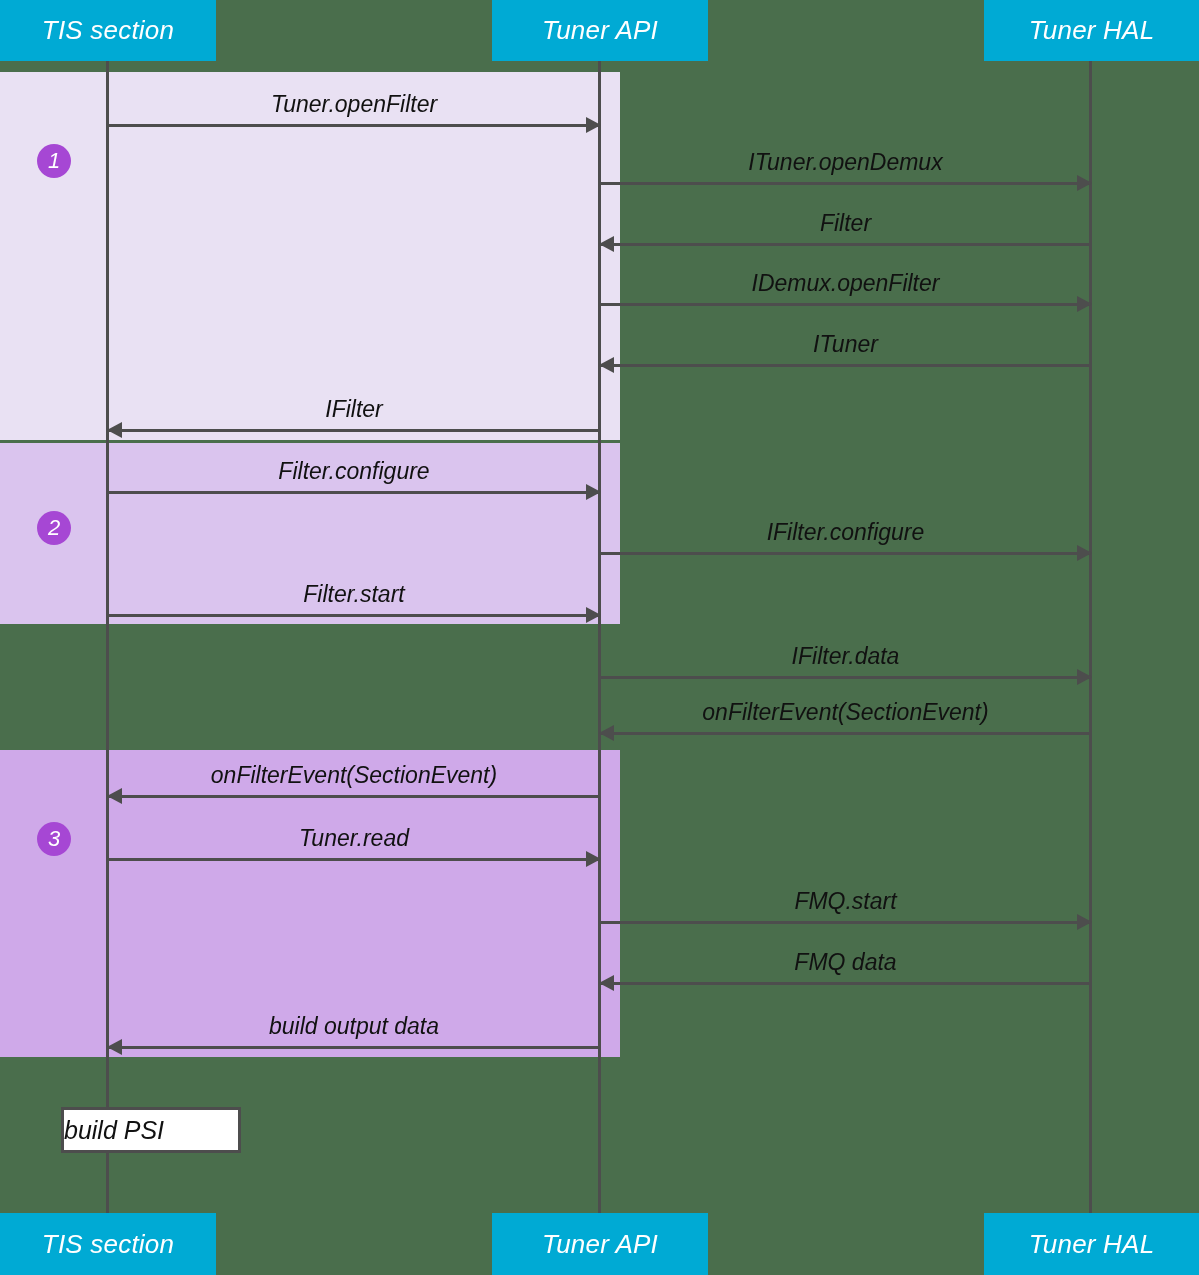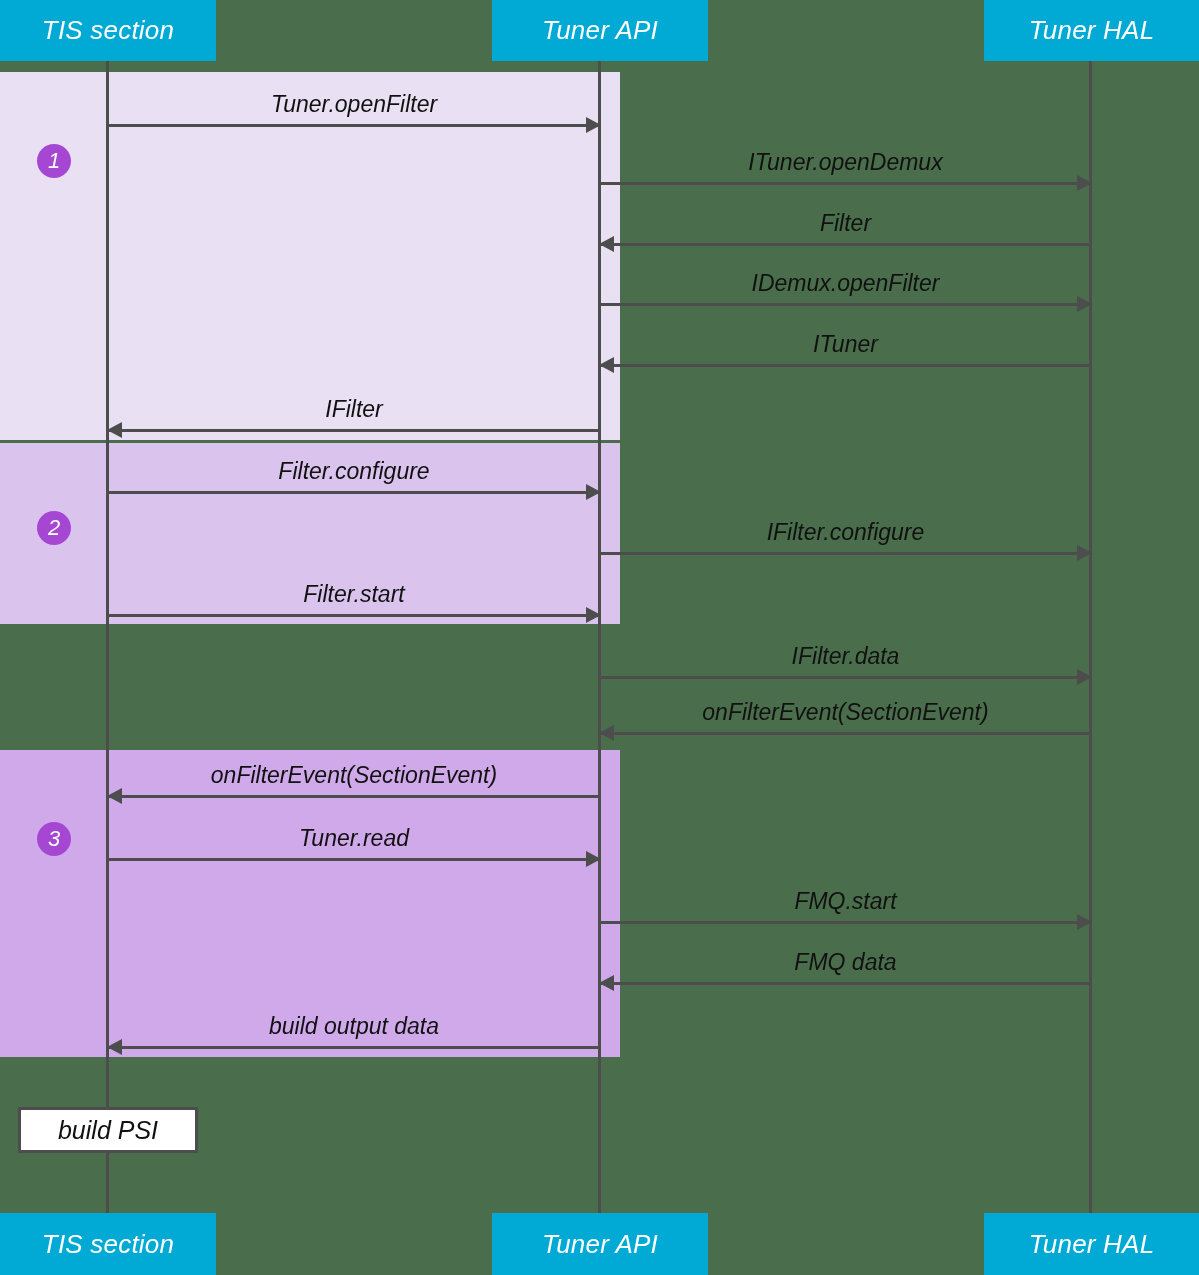--- a/index.html
+++ b/index.html
@@ -70,23 +70,24 @@
     display:flex;align-items:center;justify-content:center;
     font-size:22px;
   }
 
   
   .note{
     position:absolute;
     background:#ffffff;
     border:3px solid #4d4d4d;
     color:#111111;
-    display:flex;align-items:center;justify-content:center;
+    display:flex;align-items:center;justify-content:flex-start;
     font-size:25px;
     box-sizing:border-box;
+    margin-left:43px;
   }
 </style>
 </head>
 <body>
 
 <div class="canvas">
 
   <div class="band band-1" style="top:72px;height:368px;width:620px;"></div>
   <div class="band band-2" style="top:443px;height:181px;width:620px;"></div>
   <div class="band band-3" style="top:750px;height:307px;width:620px;"></div>

